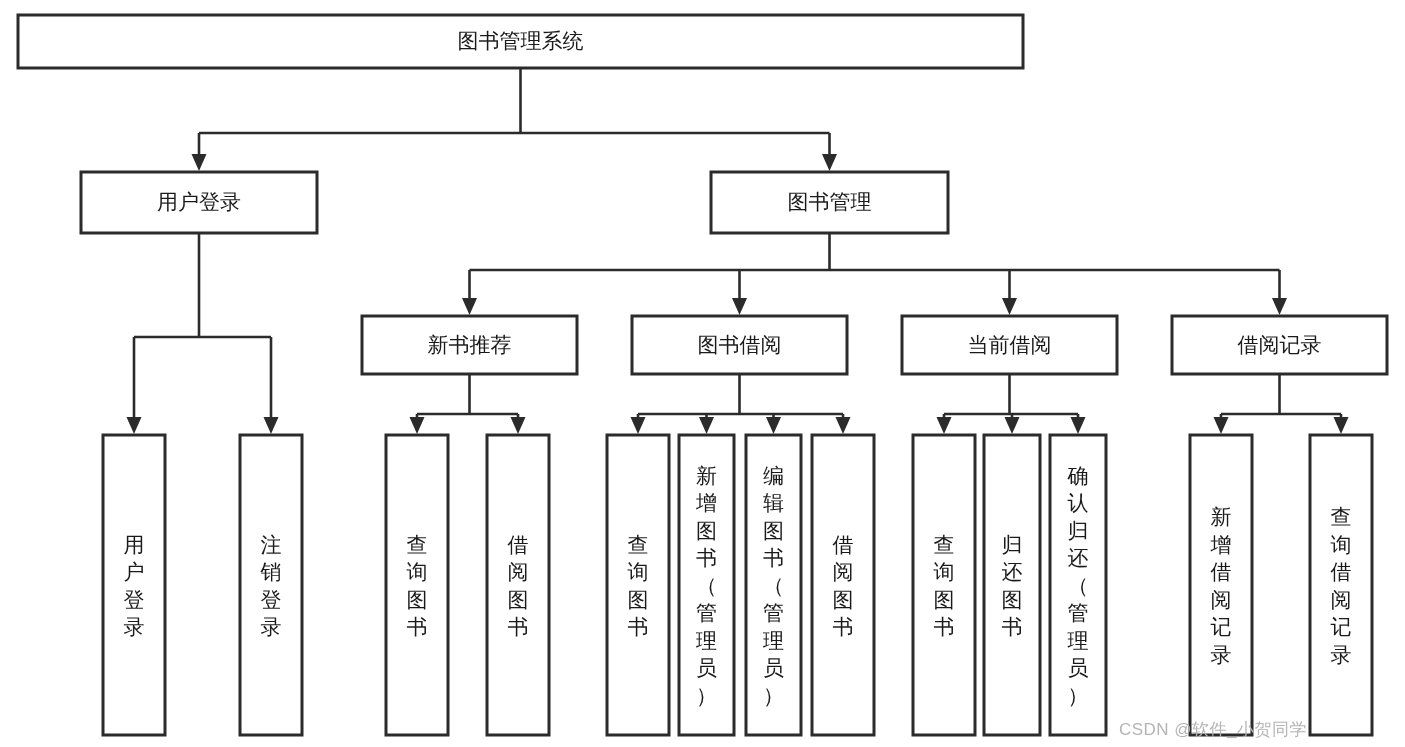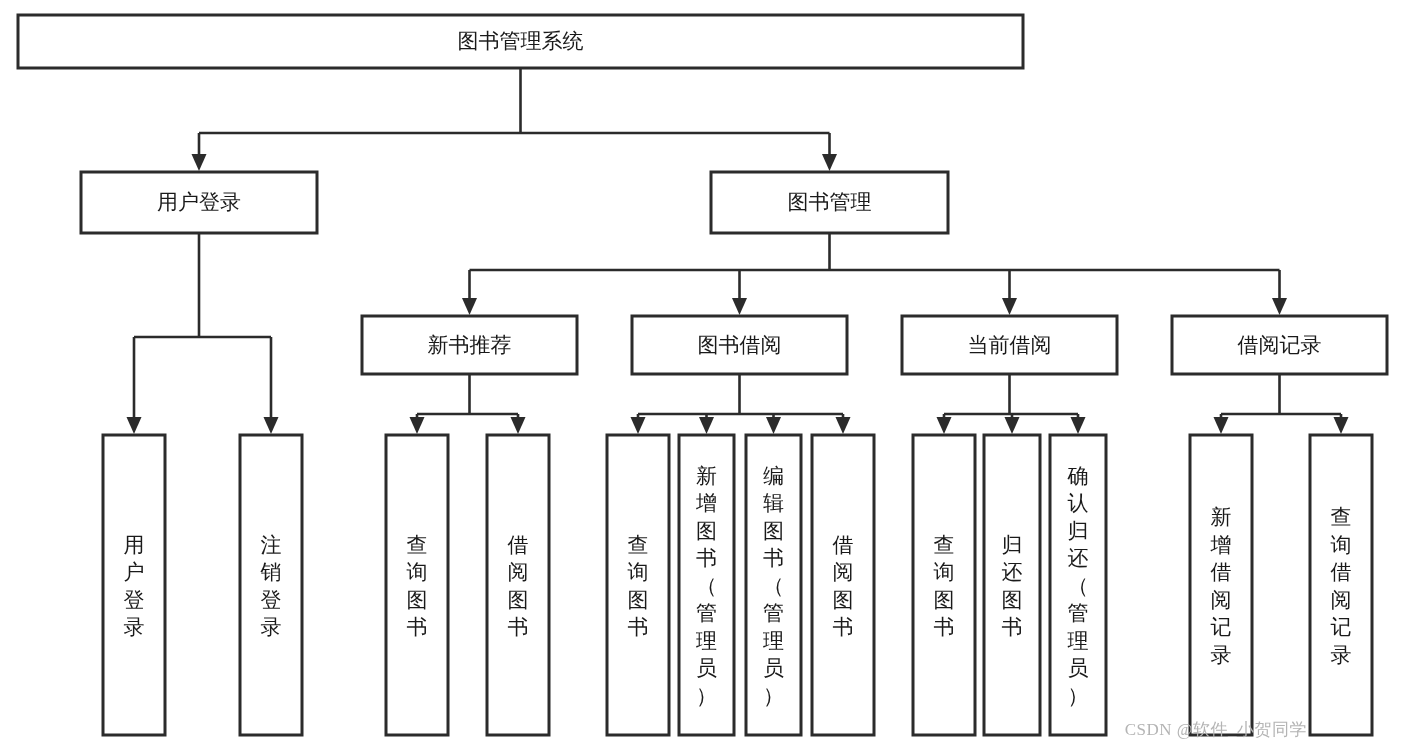--- a/index.html
+++ b/index.html
@@ -53,21 +53,21 @@
   .node-label-v {
     font-family: "Liberation Sans", "DejaVu Sans", sans-serif;
     font-size: 21px;
     fill: #1a1a1a;
     text-anchor: middle;
   }
   .watermark {
     position: absolute;
     right: 14px;
     bottom: 6px;
-    font-family: Liberation Serif, serif;
+    font-family: Liberation Sans, sans-serif;
     font-size: 17px;
     color: #b4b4b4;
     letter-spacing: 0.5px;
     white-space: nowrap;
     user-select: none;
   }
 </style>
 </head>
 <body>
 

